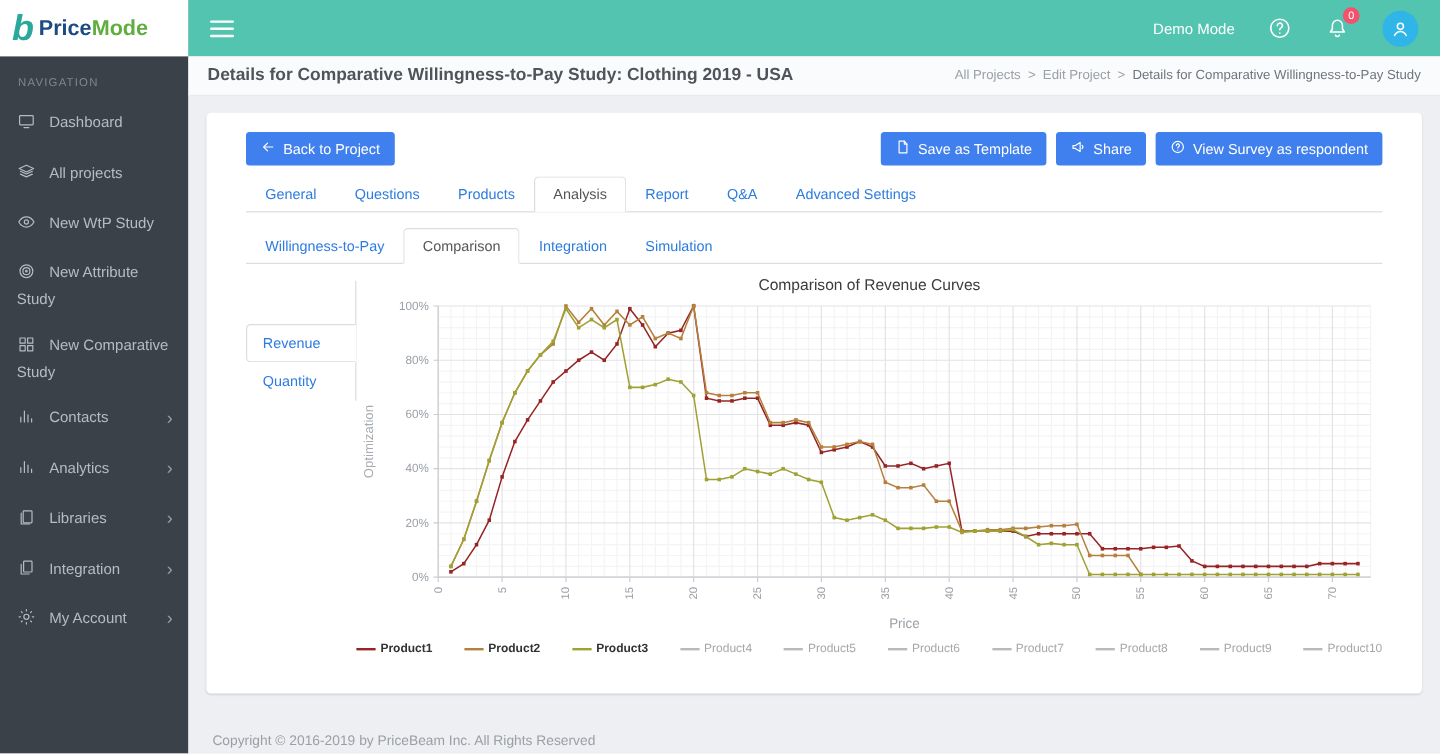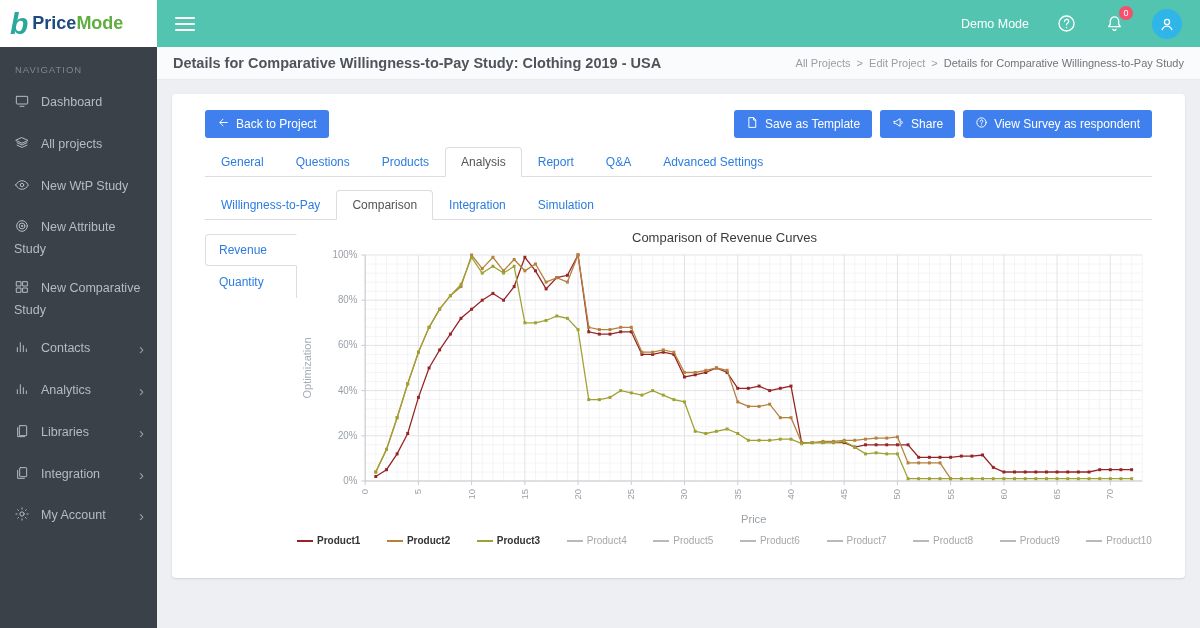--- a/index.html
+++ b/index.html
@@ -48,21 +48,21 @@
   .toolbar-right { margin-left:auto; display:flex; gap:8px; }
 
   .tabbar { display:flex; border-bottom:1px solid #ddd; margin-top:9px; }
   .tab { padding:7px 15px; font-size:12px; color:#2c7ce0; cursor:pointer; border:1px solid transparent; margin-bottom:-1px; border-radius:4px 4px 0 0; white-space:nowrap; }
   .tab.active { background:#fff; border-color:#ddd; border-bottom-color:#fff; color:#555;text-align:center; }
   .subbar { margin-top:13px; }
 
   .chart-row { display:flex; margin-top:8px; }
   .side-tabs { width:92px; flex-shrink:0; margin-top:6px; align-self:flex-start; border-right:1px solid #ddd; }
   .stab { padding:8px 13px; font-size:12px; color:#2c7ce0; border:1px solid transparent; cursor:pointer; }
-  .stab.active { background:#fff; border-color:#ddd #fff #ddd #ddd; margin-right:-1px; border-radius:4px 0 0 4px; }
+  .stab.active { background:#fff; border-color:#ddd #fff #ddd #ddd; margin-right:-1px; border-radius:4px 0 0 4px;margin-top:36px; }
   .chart-block { flex:1; min-width:0; }
   .chart-title { text-align:center; font-size:13px; color:#3b3b3b; margin:2px 0 4px; }
   #chart-svg { display:block; width:100%; height:284px; }
   .legend { display:flex; justify-content:space-between; align-items:center; gap:13px; font-size:10px; color:#333; margin-top:2px; flex-wrap:nowrap; }
   .litem { display:inline-flex; align-items:center; cursor:pointer; font-weight:bold; }
   .litem.hidden-series { color:#a7a7a7; font-weight:normal; }
   .dash { width:16px; height:2px; display:inline-block; margin-right:4px; }
 
   .footer { margin-top:34px; padding-left:5px; font-size:11.5px; color:#9b9fa4; }
 </style>
@@ -612,16 +612,17 @@
                 </span>
                 <span class="litem hidden-series">
                   <span class="dash" style="background: rgb(185, 185, 185);"></span>
                   <span>Product10</span>
                 </span>
               </div>
           </div>
         </div>
 
       </div>
+      <div class="footer">Copyright © 2016-2019 by PriceBeam Inc. All Rights Reserved</div>
     </div>
   </div>
 
 </div>
 
 </body></html>

